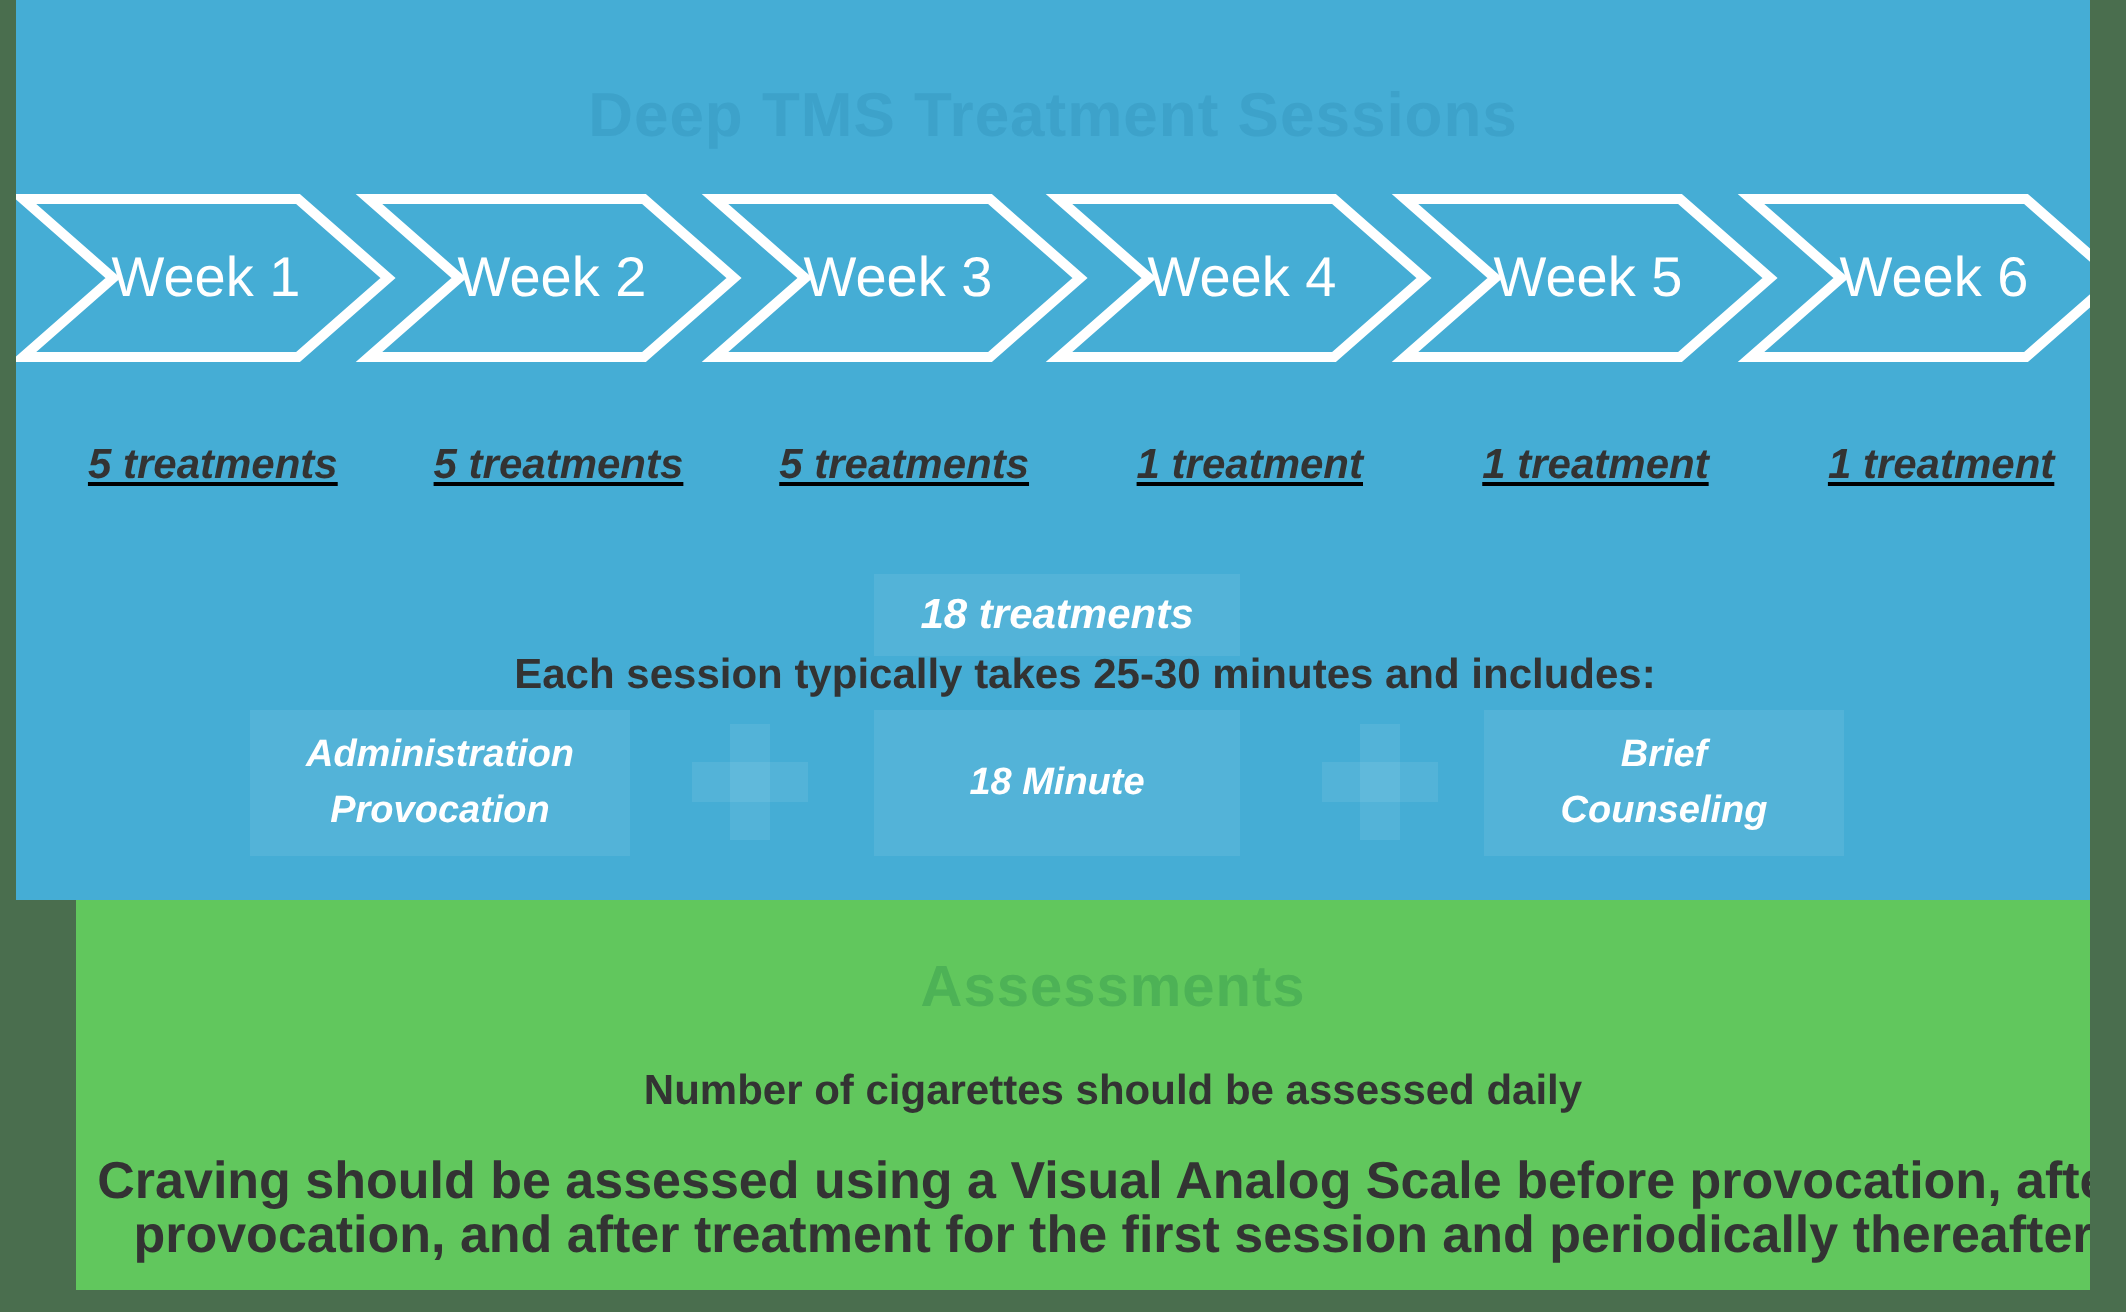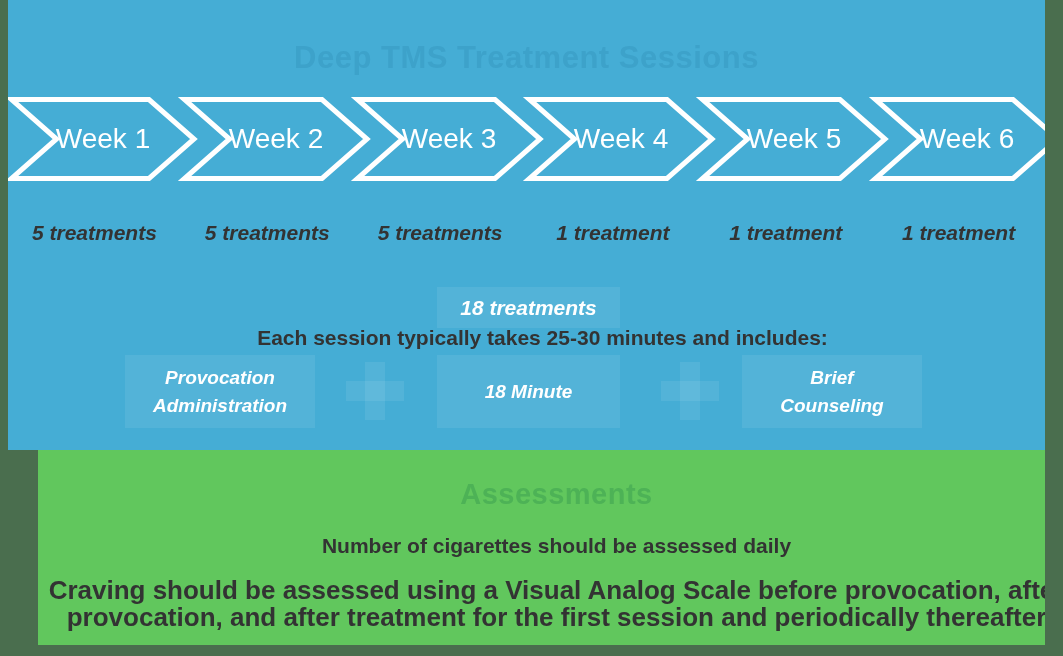--- a/index.html
+++ b/index.html
@@ -39,22 +39,23 @@
     stroke-width:5;
   }
   .chev-label{
     position:absolute;top:0;left:14px;width:160px;height:84px;
     display:flex;align-items:center;justify-content:center;
     color:var(--text-white,#FFFFFF);
     font-size:28px;font-weight:400;
   }
   .c0{left:0px}.c1{left:173px}.c2{left:346px}.c3{left:518px}.c4{left:691px}.c5{left:864px}
   .treat-row{
-    position:absolute;top:221px;left:0;width:100%;height:30px;
+    position:absolute;top:221px;left:12px;width:100%;height:30px;
     display:flex;
+    text-decoration:underline;
   }
   .treat-cell{
     flex:1;text-align:center;
     font-size:21px;font-weight:bold;font-style:italic;
     color:var(--text-dark,#333333);
   }
   .total-box{
     position:absolute;top:263px;left:429px;width:183px;height:41px;
     background:var(--highlight-blue,rgba(255,255,255,0.07));
     display:flex;align-items:center;justify-content:center;
@@ -171,22 +172,22 @@
       </div>
 
       <div class="total-box">
         <span>18 treatments</span>
       </div>
 
       <p class="session-note">Each session typically takes 25-30 minutes and includes:</p>
 
       <div class="components-row">
         <div class="comp-box b0">
+          <span>Administration</span>
           <span>Provocation</span>
-          <span>Administration</span>
         </div>
         <div class="plus-icon p0"></div>
         <div class="comp-box b1">
           <span>18 Minute</span>
         </div>
         <div class="plus-icon p1"></div>
         <div class="comp-box b2">
           <span>Brief</span>
           <span>Counseling</span>
         </div>

